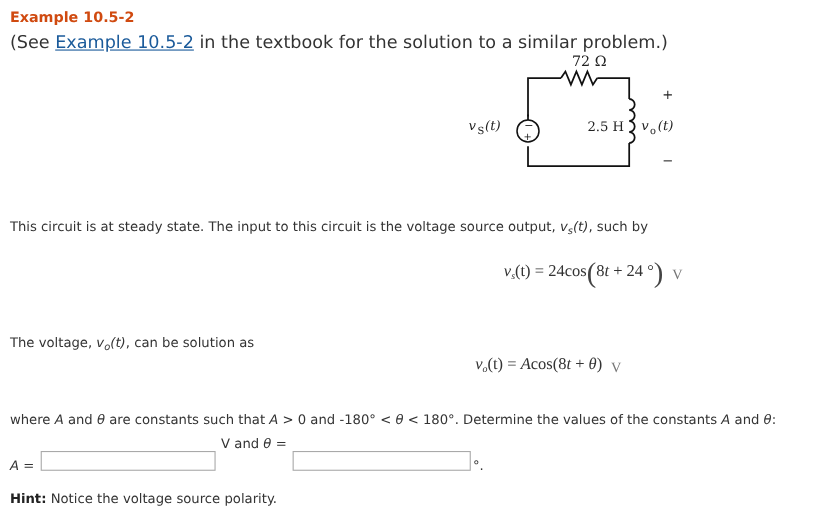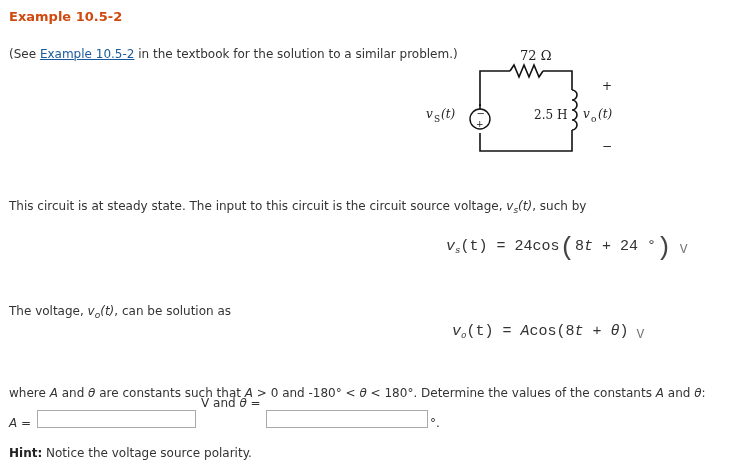--- a/index.html
+++ b/index.html
@@ -17,22 +17,22 @@
       color: #333333;
     }
     .abs { position: absolute; white-space: nowrap; }
     .title {
       left: 9px; top: 9px;
       color: #d04a10;
       font-weight: bold;
       font-size: 13px;
     }
     .see {
-      left: 9px; top: 47px;
-      font-size: 12px;
+      left: 9px; top: 29px;
+      font-size: 16px;
       color: #333;
     }
     .see a {
       color: #1a5a9a;
       text-decoration: underline;
       cursor: pointer;
     }
     .circuit {
       left: 418px; top: 44px;
       width: 220px; height: 118px;
@@ -43,21 +43,22 @@
     .para {
       left: 9px;
       font-size: 12px;
       color: #333;
     }
     .it { font-style: italic; }
     .sub { font-size: 9px; vertical-align: -3px; font-style: italic; }
     .eq {
       font-size: 15px;
       color: #333;
-      font-family: Liberation Mono, monospace;
+      font-family: Liberation Serif, serif;
+      margin-left: 12px;
     }
     .eq .big-paren {
       font-size: 26px;
       font-weight: 100;
       vertical-align: -5px;
       line-height: 1;
       color: #444;
     }
     .unit-v {
       color: #777;
@@ -116,36 +117,36 @@
     <text x="23" y="74" font-size="12" fill="#222" font-style="italic">(t)</text>
     <text x="165" y="74" font-size="12" fill="#222" font-style="italic">v</text>
     <text x="173" y="78" font-size="9" fill="#222">o</text>
     <text x="180" y="74" font-size="12" fill="#222" font-style="italic">(t)</text>
     <text x="184" y="46" font-size="12" fill="#222">+</text>
     <text x="184" y="106" font-size="12" fill="#222">−</text>
   </svg>
 </div>
 
 <div class="abs para" style="top:199px;">
-  <span>This circuit is at steady state. The input to this circuit is the circuit source voltage, </span><span class="it">v</span><span class="sub">s</span><span class="it">(t)</span><span>, such by</span>
+  <span>This circuit is at steady state. The input to this circuit is the voltage source output, </span><span class="it">v</span><span class="sub">s</span><span class="it">(t)</span><span>, such by</span>
 </div>
 
 <div class="abs eq" style="left:446px; top:235px;">
   <span class="it">v</span><span class="sub">s</span><span>(t) = 24cos</span><span class="big-paren">(</span><span>8</span><span class="it">t</span><span> + 24 °</span><span class="big-paren">)</span><span class="unit-v">V</span>
 </div>
 
 <div class="abs para" style="top:304px;">
   <span>The voltage, </span><span class="it">v</span><span class="sub">o</span><span class="it">(t)</span><span>, can be solution as</span>
 </div>
 
-<div class="abs eq" style="left:452px; top:323px;">
+<div class="abs eq" style="left:420px; top:323px;">
   <span class="it">v</span><span class="sub">o</span><span>(t) = </span><span class="it">A</span><span>cos(8</span><span class="it">t</span><span> + </span><span class="it">θ</span><span>)</span><span class="unit-v">V</span>
 </div>
 
-<div class="abs para" style="top:386px;">
+<div class="abs para" style="top:374px;">
   <span>where </span><span class="it">A</span><span> and </span><span class="it">θ</span><span> are constants such that </span><span class="it">A</span><span> &gt; 0 and -180° &lt; </span><span class="it">θ</span><span> &lt; 180°. Determine the values of the constants </span><span class="it">A</span><span> and </span><span class="it">θ</span><span>:</span>
 </div>
 
 <div class="abs para" style="top:416px;">
   <span class="it">A</span><span> =</span>
 </div>
 <input class="input-box" style="left: 37px; top: 410px; width: 159px;" type="text" value="">
 <div class="abs para" style="left:201px; top:396px;">
   <span>V and </span><span class="it">θ</span><span> =</span>
 </div>

